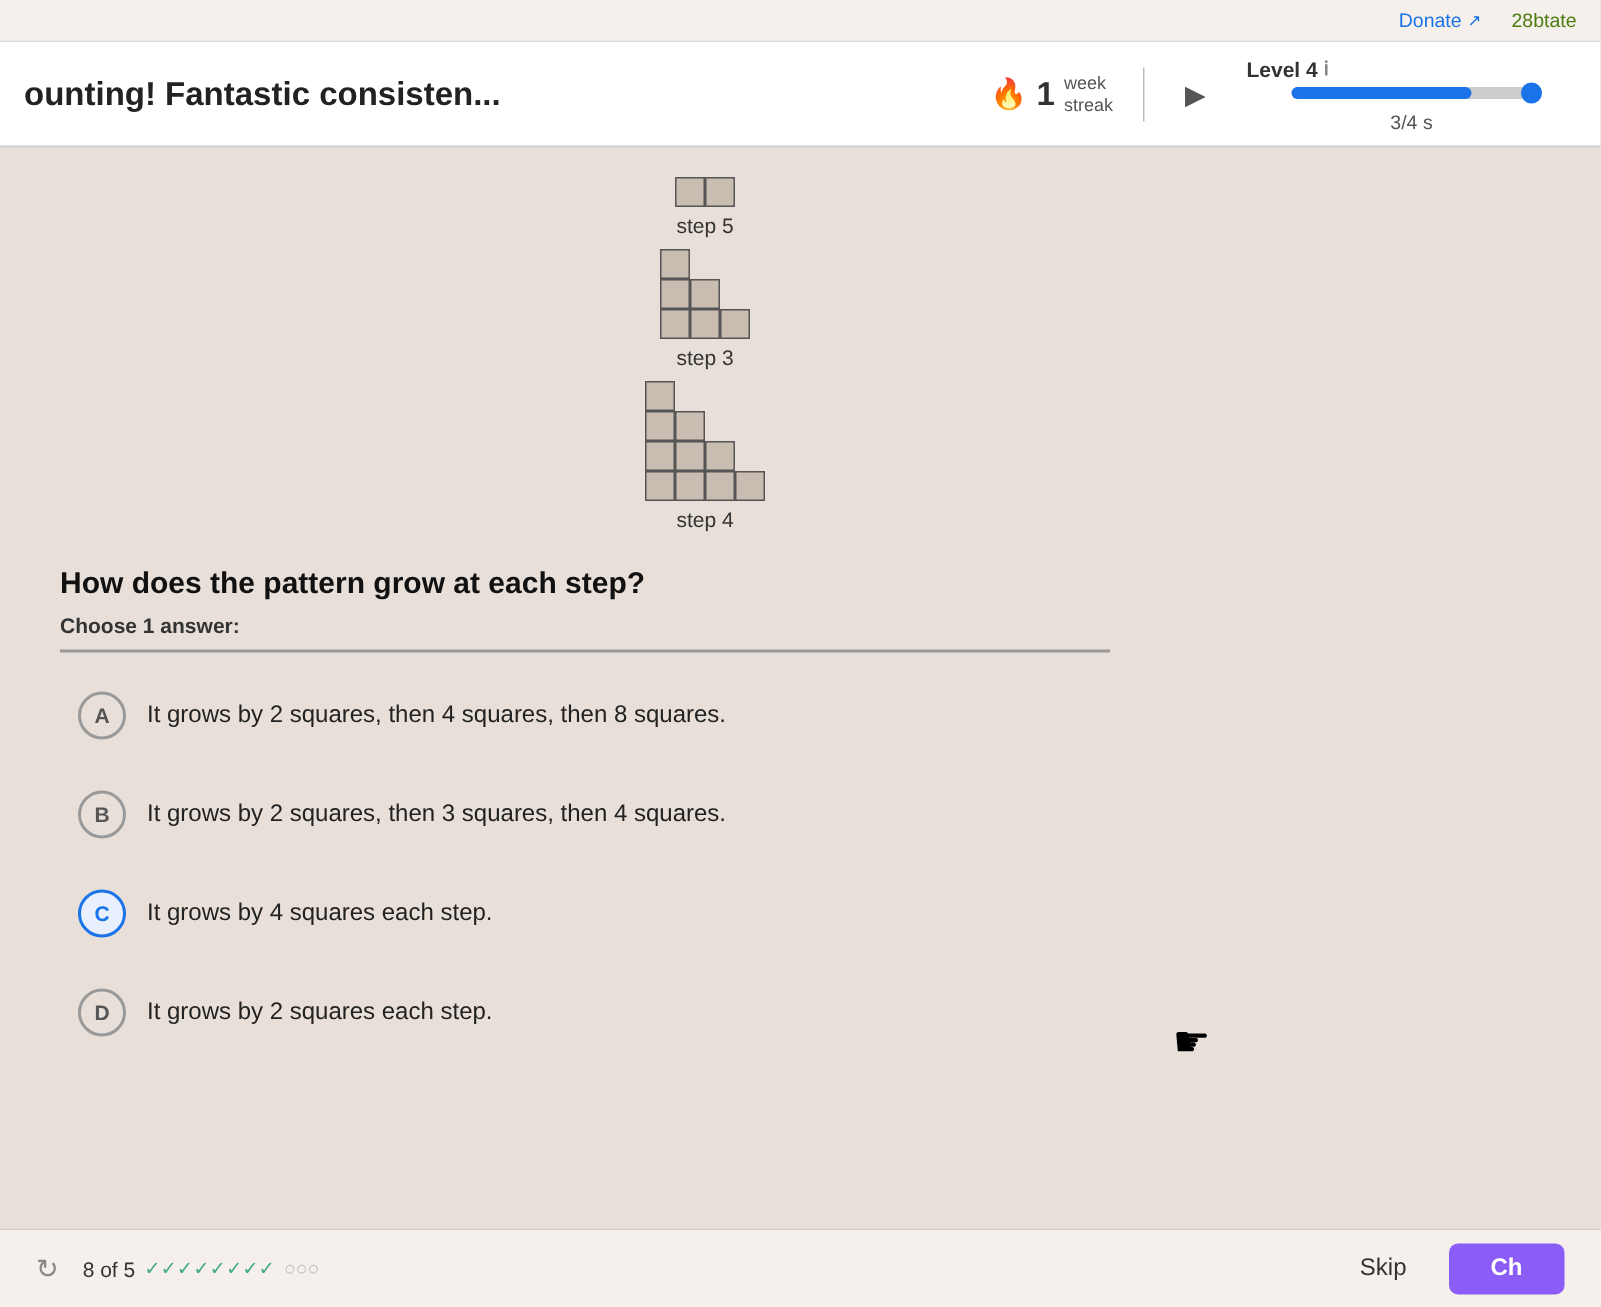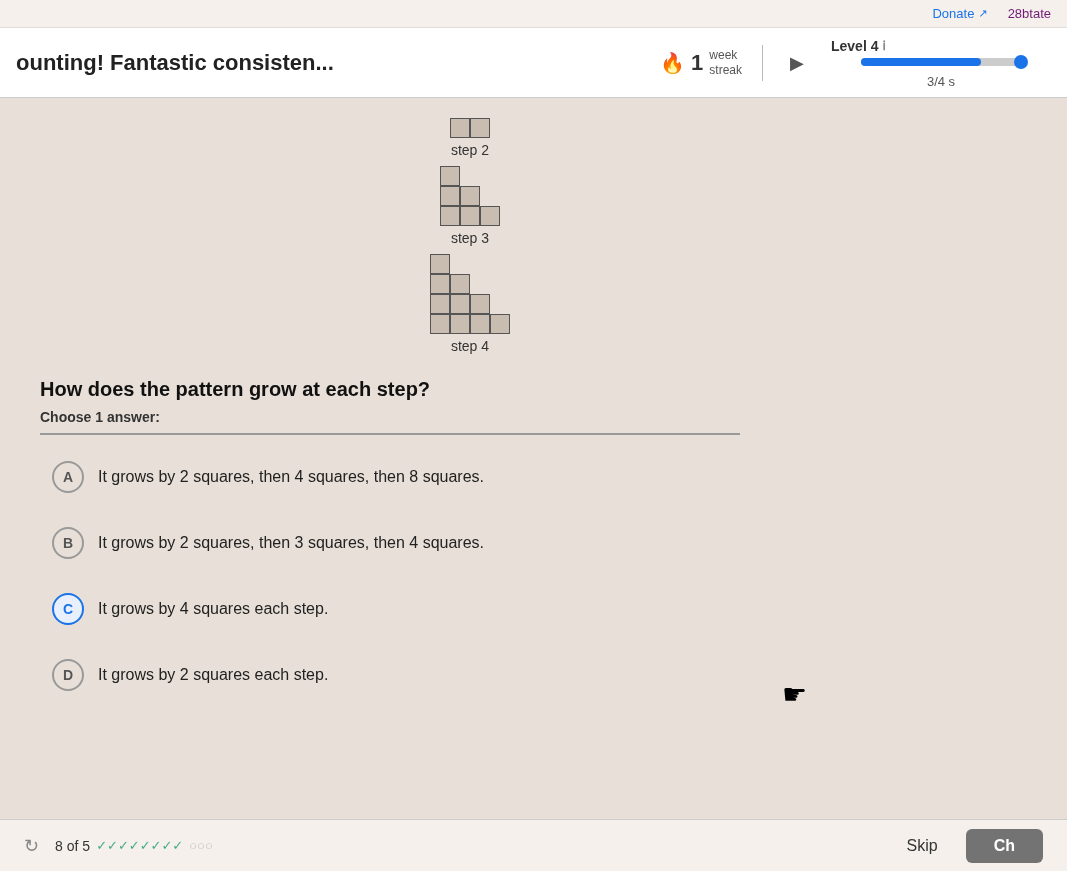--- a/index.html
+++ b/index.html
@@ -28,21 +28,21 @@
       font-size: 13px;
       font-weight: 500;
       cursor: pointer;
       display: flex;
       align-items: center;
       gap: 4px;
       margin-right: 20px;
     }
     .top-bar-username {
       font-size: 13px;
-      color: #701a75;
+      color: #4d7c0f;
     }
 
     
     .header-row {
       display: flex;
       align-items: center;
       background: #ffffff;
       padding: 8px 16px;
       border-bottom: 1px solid #ccc;
       gap: 20px;
@@ -275,21 +275,21 @@
       margin-left: auto;
       background: none;
       border: none;
       font-size: 16px;
       color: #333;
       cursor: pointer;
       font-weight: 500;
       padding: 6px 12px;
     }
     .check-btn {
-      background: #737373;
+      background: #8b5cf6;
       color: white;
       border: none;
       border-radius: 6px;
       font-size: 16px;
       font-weight: 600;
       padding: 8px 28px;
       cursor: pointer;
     }
     .reload-icon {
       font-size: 18px;
@@ -354,21 +354,21 @@
 
     <div class="steps-diagram">
 
       <div class="step-item">
         <div class="grid-container">
           <div class="grid-row">
               <div class="grid-cell"></div>
               <div class="grid-cell"></div>
             </div>
         </div>
-        <span class="step-label">step 2</span>
+        <span class="step-label">step 5</span>
       </div>
 
       <div class="step-item">
         <div class="grid-container">
           <div class="grid-row">
             <div class="grid-cell"></div>
               <div class="grid-cell" style="visibility:hidden;border:none;background:none;"></div>
           </div>
           <div class="grid-row">
             <div class="grid-cell"></div>

